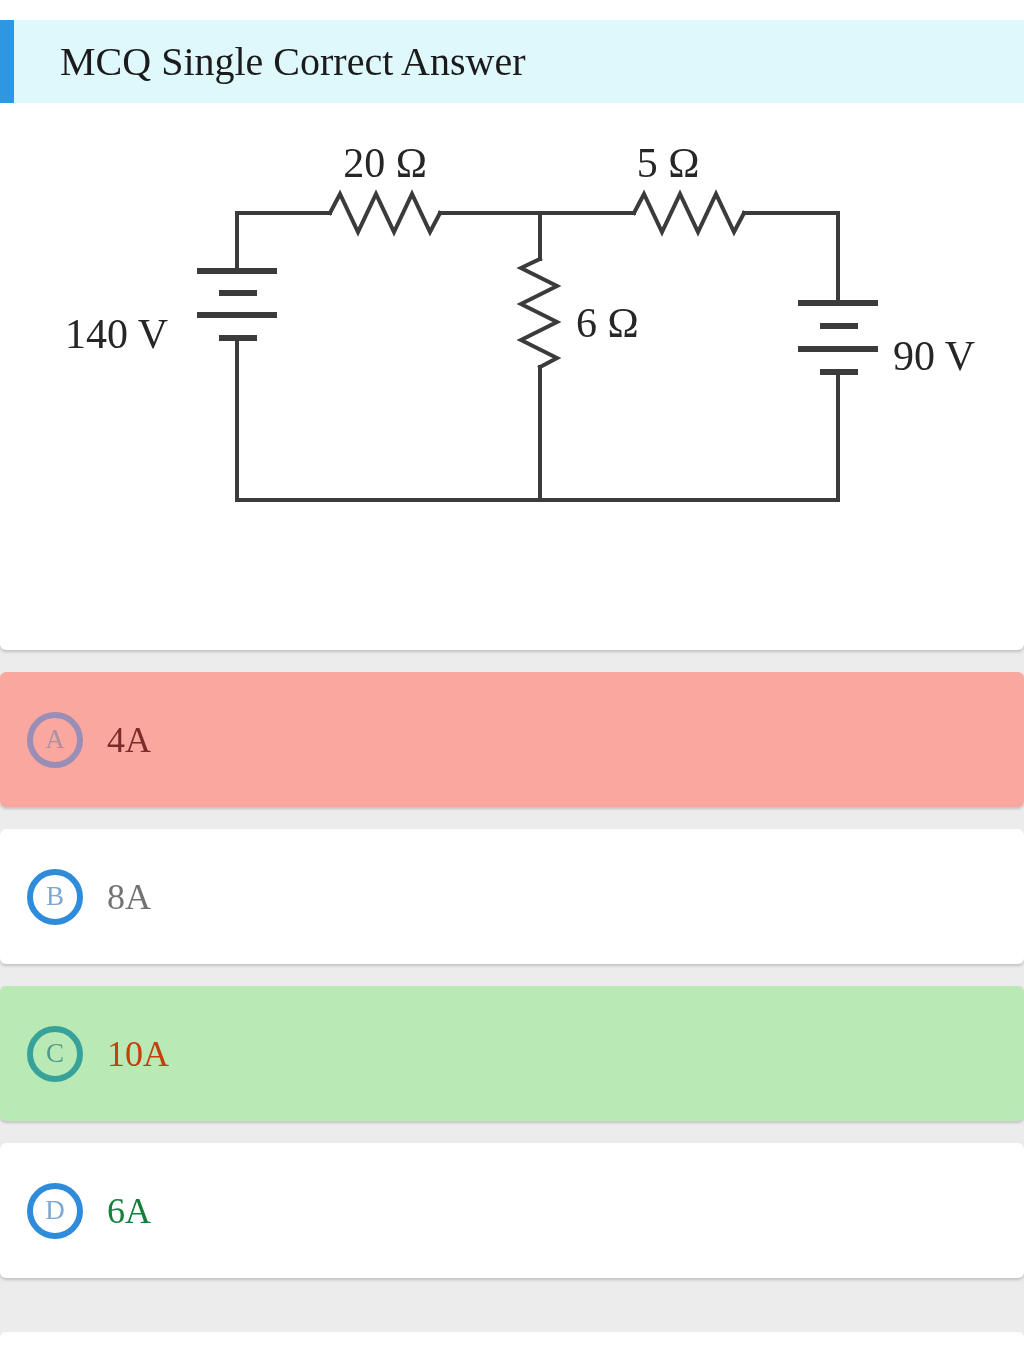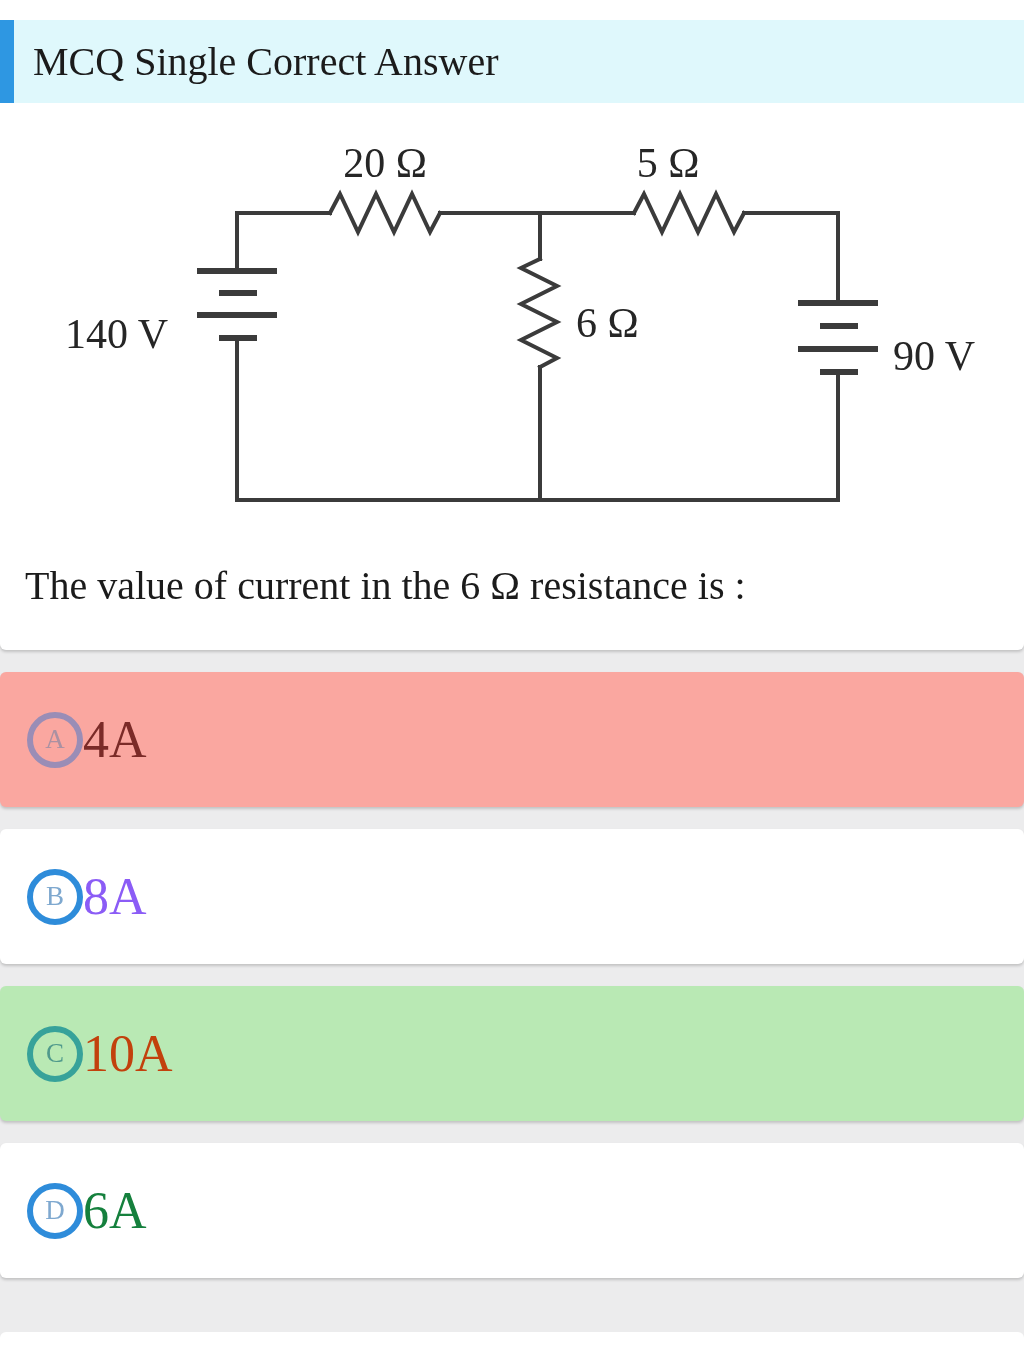--- a/index.html
+++ b/index.html
@@ -18,20 +18,21 @@
     border-radius:0 0 6px 6px;
     box-shadow:0 2px 3px rgba(0,0,0,0.18);
     overflow:hidden;
   }
   .header-band{
     margin-top:20px;
     height:83px;
     display:flex;
     align-items:center;
     position:relative;
+    padding-left:27px;
   }
   .accent-bar{
     position:absolute;left:0;top:0;bottom:0;width:14px;
   }
   .page-title{
     margin:0 0 0 33px;
     font-size:40px;
     font-weight:400;
     color:#1b1b1b;
     letter-spacing:0px;
@@ -66,21 +67,22 @@
   .badge{
     width:44px;height:44px;
     border:6px solid #2e8cda;
     border-radius:50%;
     display:flex;align-items:center;justify-content:center;
     font-size:27px;
     flex:0 0 auto;
     background:transparent;
   }
   .value{
-    font-size:52px;
+    margin-left:24px;
+    font-size:36px;
     color:#161616;
   }
 
   
   .next-card-peek{
     margin-top:54px;
     height:24px;
     background:#ffffff;
     border-radius:6px 6px 0 0;
   }
@@ -124,31 +126,30 @@
           <path d="M798,188 H878 M820,211 H858 M798,234 H878 M820,257 H858"></path>
         </g>
         <text class="circuit-label" x="385" y="62" text-anchor="middle">20 Ω</text>
         <text class="circuit-label" x="668" y="62" text-anchor="middle">5 Ω</text>
         <text class="circuit-label" x="576" y="222" text-anchor="start">6 Ω</text>
         <text class="circuit-label" x="168" y="233" text-anchor="end">140 V</text>
         <text class="circuit-label" x="893" y="255" text-anchor="start">90 V</text>
       </svg>
     </div>
 
-    <p class="question-text">The value of current in the 6 Ω resistance is :</p>
   </section>
 
   <div class="option-card" style="background: rgb(250, 167, 160);">
     <span class="badge" style="border-color: rgb(154, 141, 182); color: rgb(171, 145, 162);">A</span>
     <span class="value" style="color: rgb(123, 43, 40);">4A</span>
   </div>
 
   <div class="option-card" style="background: rgb(255, 255, 255);">
     <span class="badge" style="border-color: rgb(46, 140, 218); color: rgb(126, 168, 207);">B</span>
-    <span class="value" style="color: #8b5cf6;">8A</span>
+    <span class="value" style="color: #737373;">8A</span>
   </div>
 
   <div class="option-card" style="background: rgb(185, 233, 180);">
     <span class="badge" style="border-color: rgb(55, 162, 154); color: rgb(80, 154, 140);">C</span>
     <span class="value" style="color: #c2410c;">10A</span>
   </div>
 
   <div class="option-card" style="background: rgb(255, 255, 255);">
     <span class="badge" style="border-color: rgb(46, 140, 218); color: rgb(126, 168, 207);">D</span>
     <span class="value" style="color: #15803d;">6A</span>

